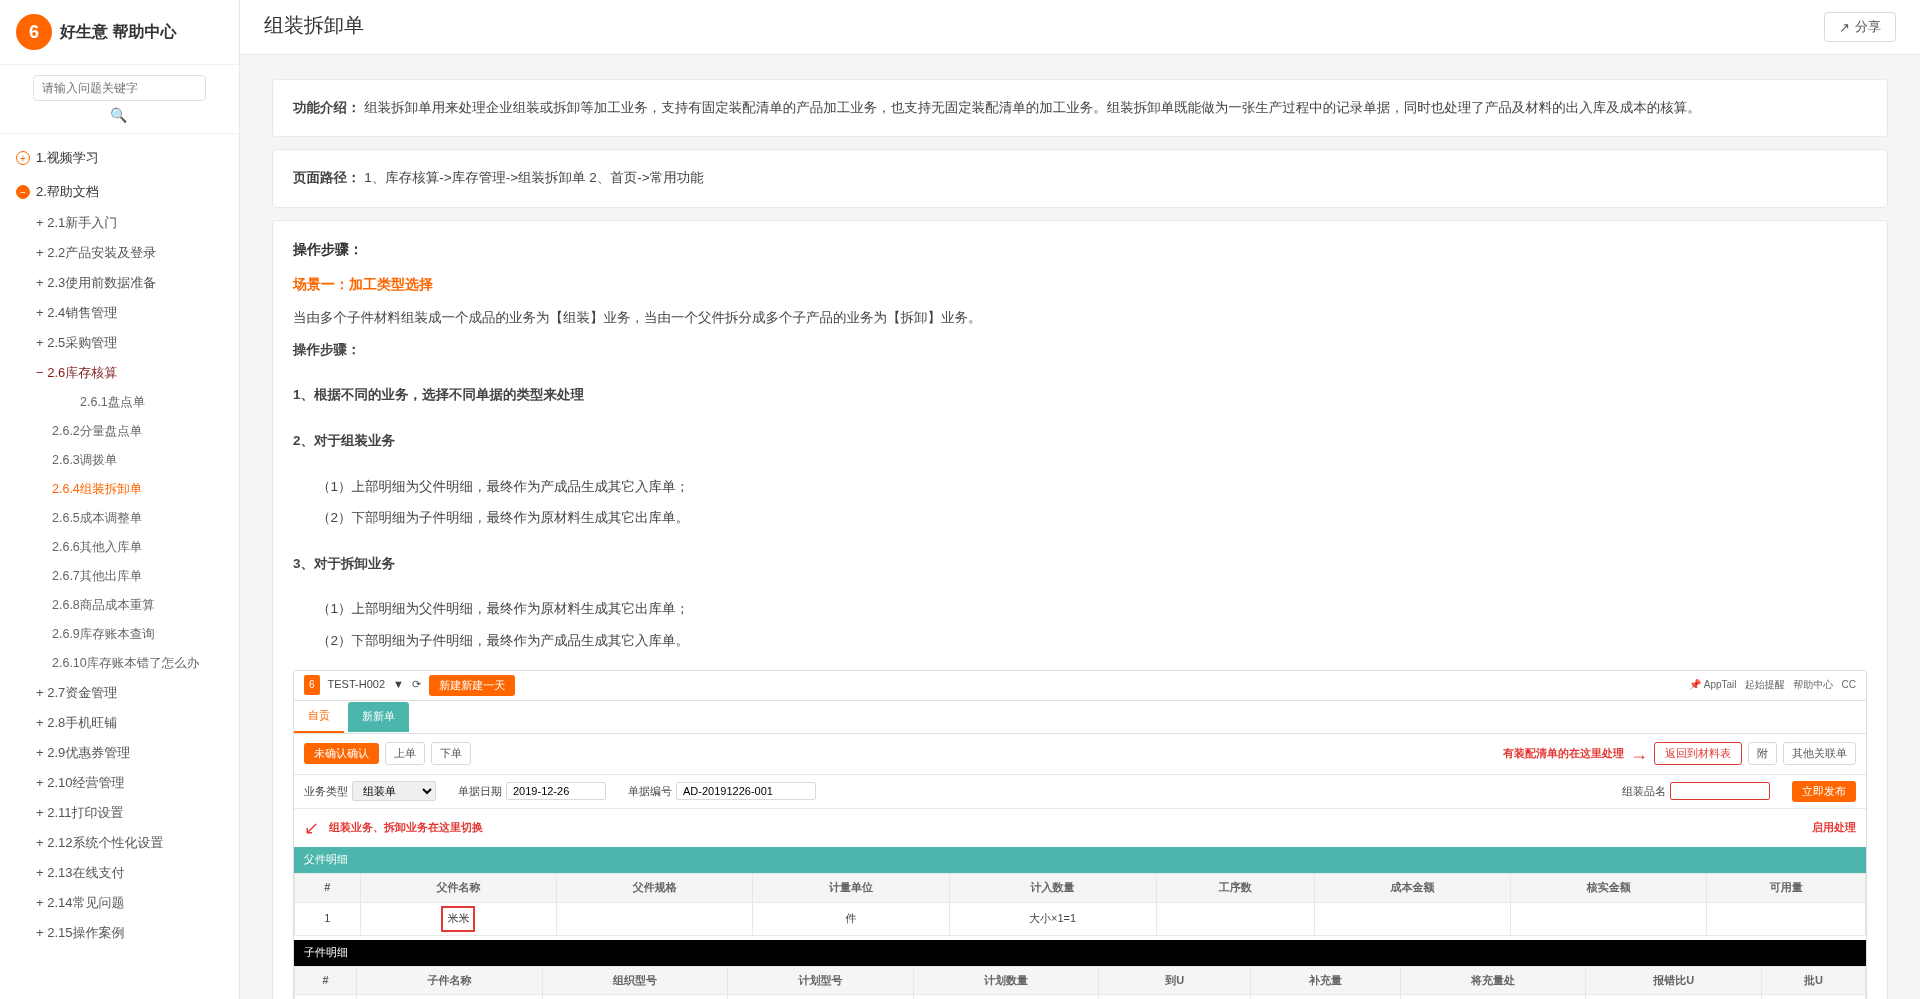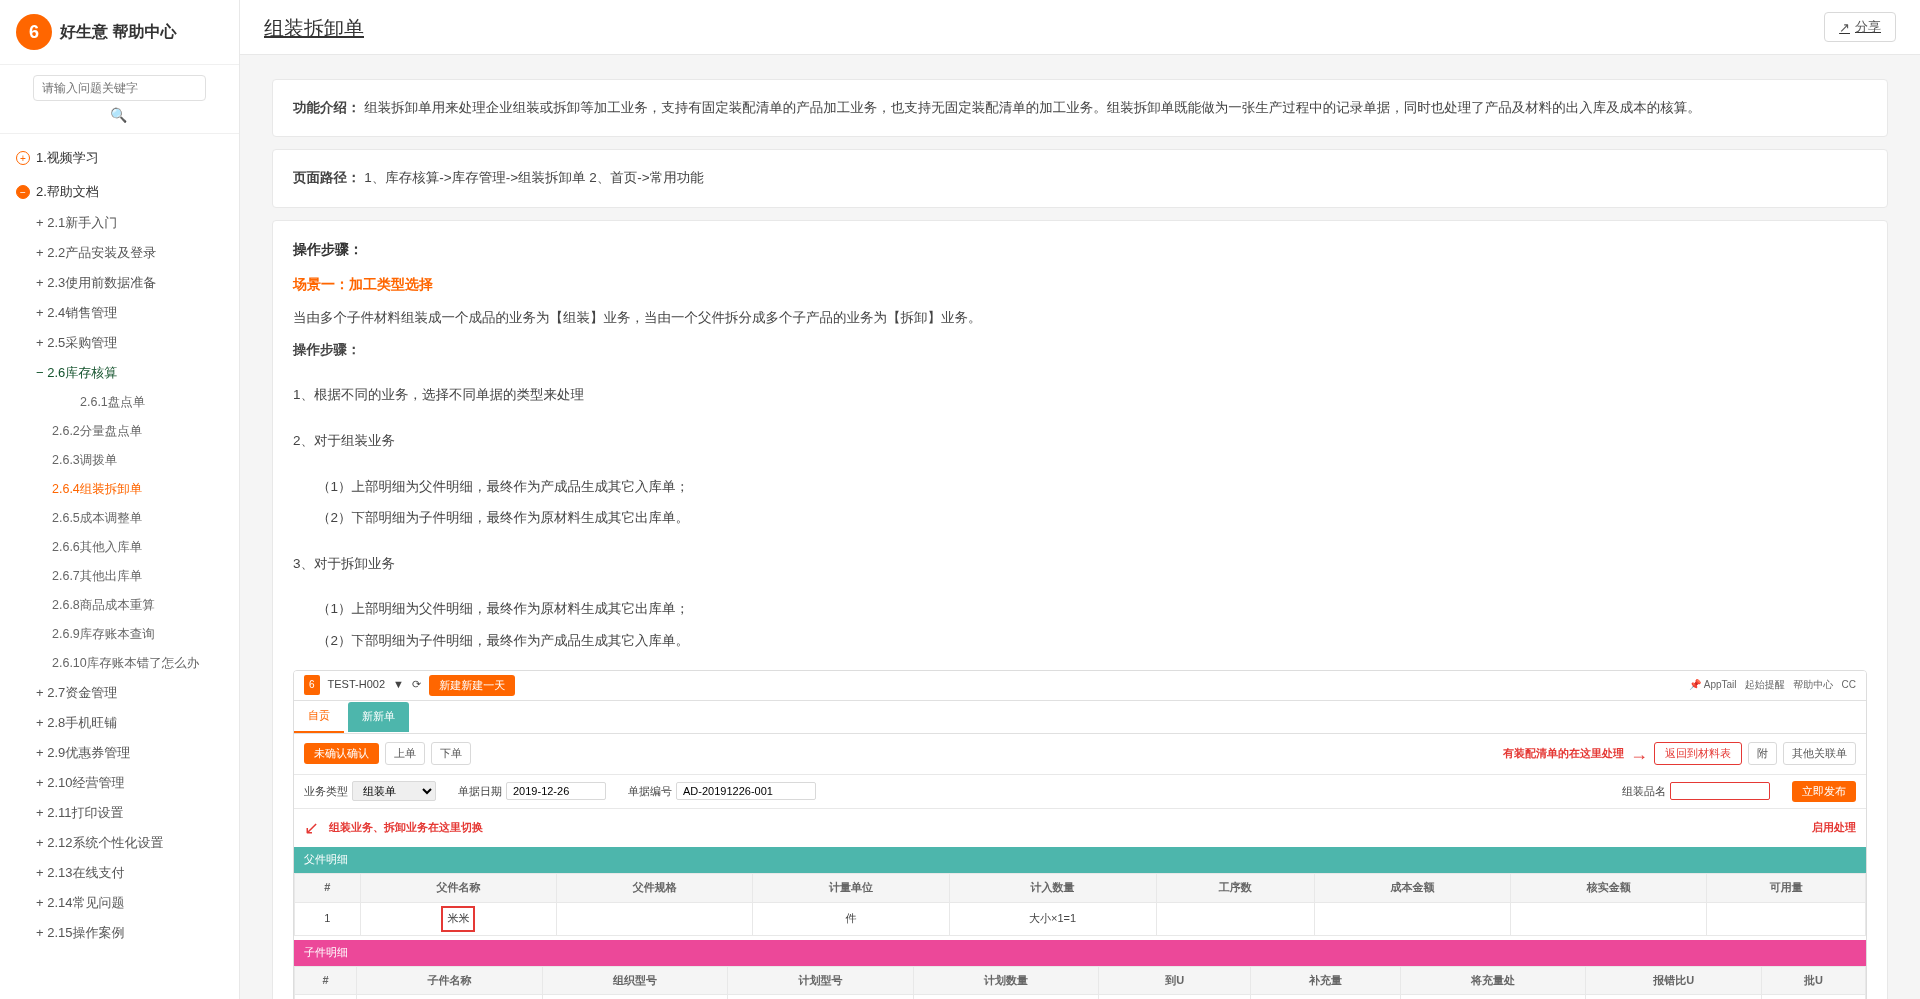--- a/index.html
+++ b/index.html
@@ -130,23 +130,22 @@
       flex: 1;
       display: flex;
       flex-direction: column;
       overflow: hidden;
     }
     .main-header {
       background: #fff;
       border-bottom: 1px solid #e8e8e8;
       padding: 12px 24px;
       display: flex;
-      align-items: flex-end;
+      align-items: flex-start;
       justify-content: space-between;
-      text-decoration: underline;
     }
     .main-title {
       font-size: 20px;
       font-weight: 500;
       color: #333;
     }
     .share-btn {
       border: 1px solid #d9d9d9;
       background: #fff;
       border-radius: 4px;
@@ -180,21 +179,21 @@
       margin-bottom: 10px;
       font-size: 14px;
     }
     .step-title {
       font-weight: bold;
       color: #ff6600;
       font-size: 14px;
       margin-bottom: 8px;
     }
     .step-text { margin-bottom: 6px; line-height: 1.9; }
-    .numbered-item { margin: 20px 0; }
+    .numbered-item { margin: 20px 0; font-weight: bold; }
     .sub-item { margin-left: 24px; }
     .screenshot-container {
       margin-top: 16px;
       border: 1px solid #ddd;
       border-radius: 4px;
       overflow: hidden;
       background: #f0f0f0;
     }
     
     .sim-screenshot {
@@ -285,21 +284,21 @@
     .sim-section-header {
       background: #4db6ac;
       color: #fff;
       padding: 3px 10px;
       font-size: 11px;
       display: flex;
       align-items: center;
       gap: 8px;
     }
     .sim-section-orange {
-      background: #ec4899;
+      background: #000000;
       color: #fff;
       padding: 3px 10px;
       font-size: 11px;
     }
   </style>
 </head>
 <body>
 
 <div id="sidebar">
   <div class="sidebar-logo">
@@ -344,21 +343,21 @@
         <div class="nav-sub-item">
           <span class="plus-icon">+</span>
           <span>2.4销售管理</span>
         </div>
 
         <div class="nav-sub-item">
           <span class="plus-icon">+</span>
           <span>2.5采购管理</span>
         </div>
 
-        <div class="nav-sub-item" style="color:#14532d;">
+        <div class="nav-sub-item" style="color:#7f1d1d;">
           <span class="minus-icon">−</span>
           <span>2.6库存核算</span>
         </div>
 
         <div class="nav-sub-item sub-level" style="padding-left:80px;">2.6.1盘点单</div>
         <div class="nav-sub-item sub-level" style="padding-left:52px;">2.6.2分量盘点单</div>
         <div class="nav-sub-item sub-level" style="padding-left:52px;">2.6.3调拨单</div>
         <div class="nav-sub-item sub-level active" style="padding-left:52px; color:#ff6600;">2.6.4组装拆卸单</div>
         <div class="nav-sub-item sub-level" style="padding-left:52px;">2.6.5成本调整单</div>
         <div class="nav-sub-item sub-level" style="padding-left:52px;">2.6.6其他入库单</div>

